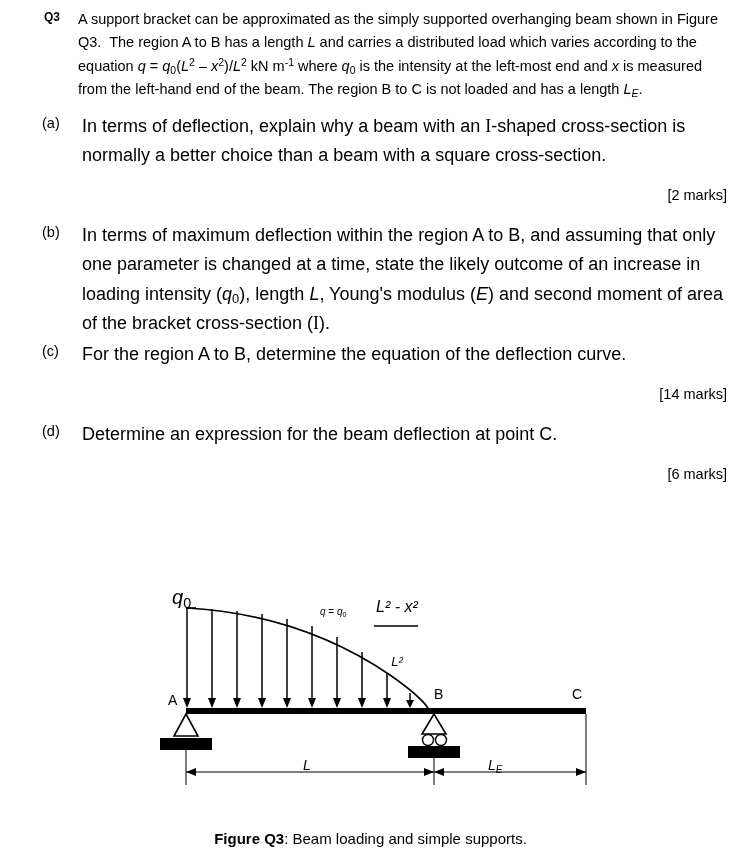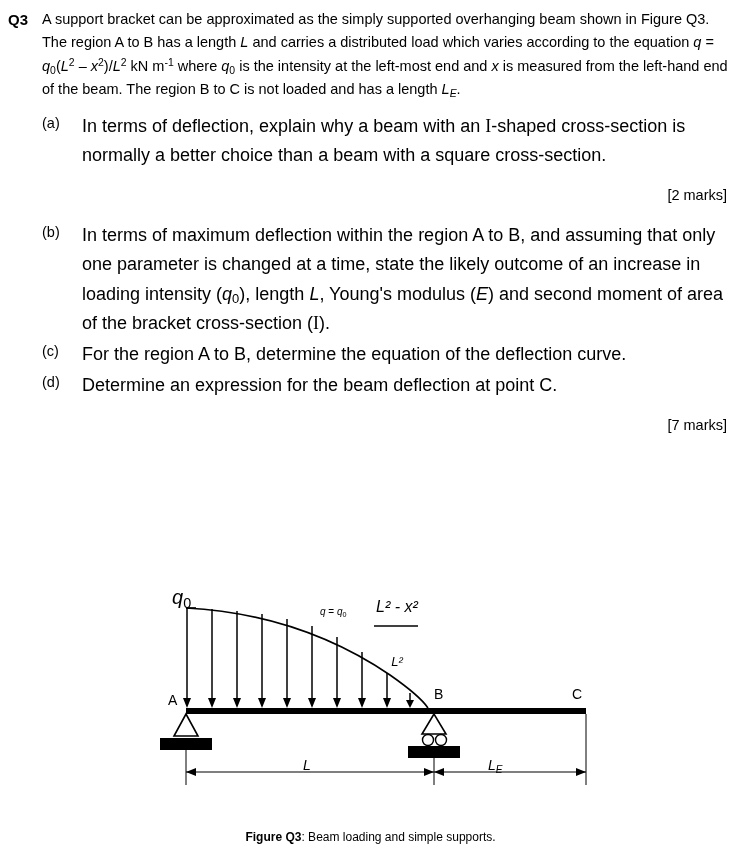--- a/index.html
+++ b/index.html
@@ -23,24 +23,25 @@
     box-sizing: border-box;
   }
   
   .stem {
     display: flex;
     align-items: flex-start;
     padding: 8px 12px 0 8px;
   }
   .qnum {
     font-weight: bold;
-    font-size: 15px;
+    font-size: 12px;
     width: 34px;
     flex: 0 0 34px;
     line-height: 1.62;
+    margin-left: 36px;
   }
   .stem-text {
     font-size: 14.5px;
     line-height: 1.62;
     flex: 1 1 auto;
     text-align: left;
   }
   
   .parts {
     margin-top: 10px;
@@ -80,21 +81,21 @@
     top: 580px;
     width: 741px;
     height: 276px;
   }
   .figure-caption {
     position: absolute;
     left: 0;
     top: 250px;
     width: 741px;
     text-align: center;
-    font-size: 12px;
+    font-size: 15px;
   }
   .figure-caption b { font-weight: bold; }
   svg { display: block; }
 </style>
 </head>
 <body>
 
 <div class="page">
 
   <div class="stem">
@@ -126,26 +127,27 @@
         one parameter is changed at a time, state the likely outcome of an increase in
         loading intensity (<i>q</i><sub>0</sub>), length <i>L</i>, Young's modulus (<i>E</i>) and second moment of area
         of the bracket cross-section (<span class="mono-i">I</span>).
       </div>
     </div>
 
     <div class="part">
       <div class="part-label">(c)</div>
       <div class="part-text">For the region A to B, determine the equation of the deflection curve.</div>
     </div>
+    <div class="marks">[14 marks]</div>
 
     <div class="part">
       <div class="part-label">(d)</div>
       <div class="part-text">Determine an expression for the beam deflection at point C.</div>
     </div>
-    <div class="marks">[7 marks]</div>
+    <div class="marks">[6 marks]</div>
 
   </div>
 
   <div class="figure-wrap">
     <svg width="741" height="250" viewBox="0 0 741 250">
 
       <path d="M 186 28 Q 300 34 390 95 Q 420 116 428 128" fill="none" stroke="#000000" stroke-width="1.6"></path>
 
       <line x1="186" y1="28" x2="196" y2="28" stroke="#000000" stroke-width="1.6"></line>
 

